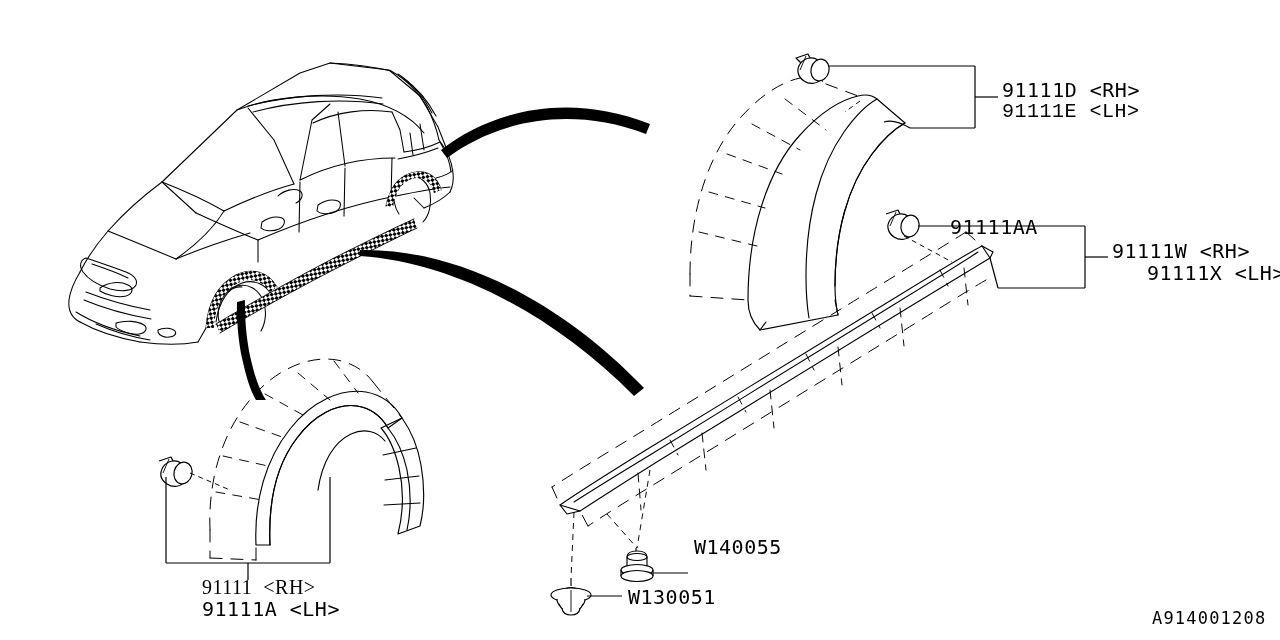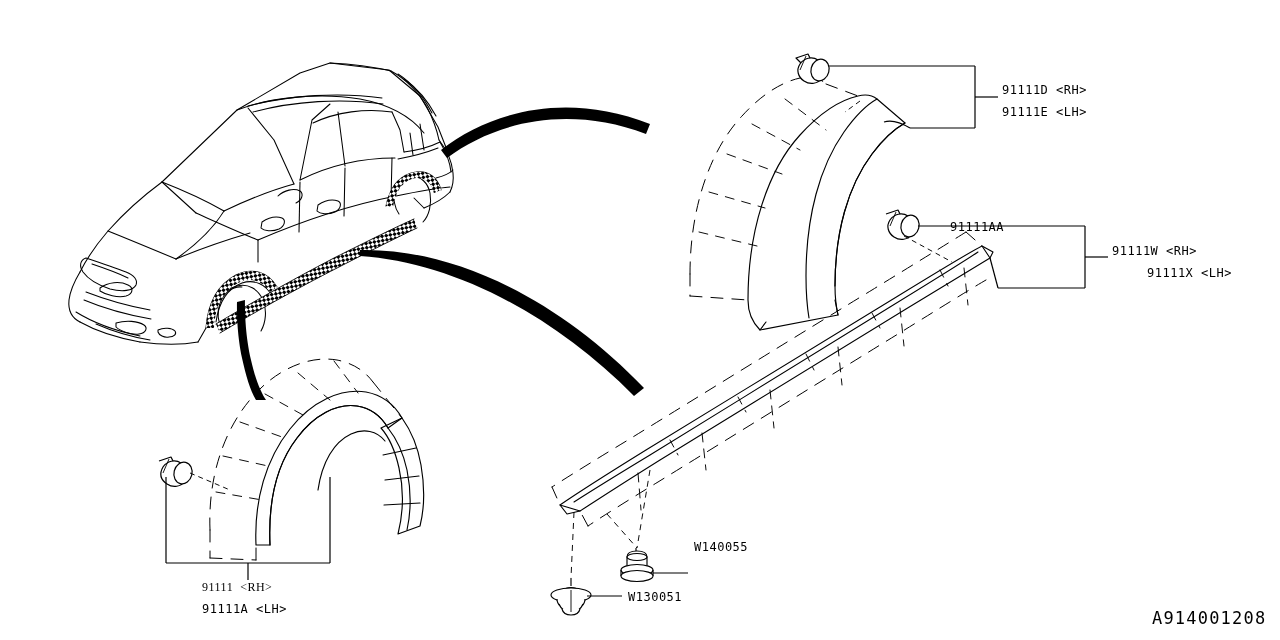--- a/index.html
+++ b/index.html
@@ -7,21 +7,21 @@
     position:relative;
     width:1280px;height:640px;
     background:#ffffff;
     overflow:hidden;
     font-family:"DejaVu Sans Mono","Liberation Mono",monospace;
   }
   #art{position:absolute;left:0;top:0;width:1280px;height:640px;}
   .lbl{
     position:absolute;
     font-family:"DejaVu Sans Mono","Liberation Mono",monospace;
-    font-size:12px;
+    font-size:20px;
     letter-spacing:0.5px;
     color:#000000;
     white-space:pre;
     line-height:24px;
   }
   .lbl.dwg{font-size:17px;letter-spacing:1.2px;}
 </style>
 </head>
 <body>
 
@@ -317,21 +317,21 @@
       <path d="M653,573 L688,573"></path>
       <path d="M587,596 L622,596"></path>
 
       <path d="M607,514 L637,548" stroke-dasharray="6 5" stroke-width="0.95"></path>
       <path d="M574,512 L571,578" stroke-dasharray="6 5" stroke-width="0.95"></path>
       <path d="M650,470 L637,548" stroke-dasharray="6 5" stroke-width="0.95"></path>
     </g>
   </svg>
 
   <div class="lbl" style="left:1002px;top:78px;">91111D &lt;RH&gt;</div>
-  <div class="lbl" style="left:1002px;top:100px;">91111E &lt;LH&gt;</div>
+  <div class="lbl" style="left:1002px;top:100px;font-family:Liberation Mono, monospace;">91111E &lt;LH&gt;</div>
 
   <div class="lbl" style="left:950px;top:215px;">91111AA</div>
   <div class="lbl" style="left:1112px;top:239px;">91111W &lt;RH&gt;</div>
   <div class="lbl" style="left:1112px;top:261px;margin-left:35px;">91111X &lt;LH&gt;</div>
 
   <div class="lbl" style="left:202px;top:575px;font-family:Liberation Serif, serif;">91111  &lt;RH&gt;</div>
   <div class="lbl" style="left:202px;top:597px;">91111A &lt;LH&gt;</div>
 
   <div class="lbl" style="left:694px;top:535px;">W140055</div>
   <div class="lbl" style="left:628px;top:585px;">W130051</div>

